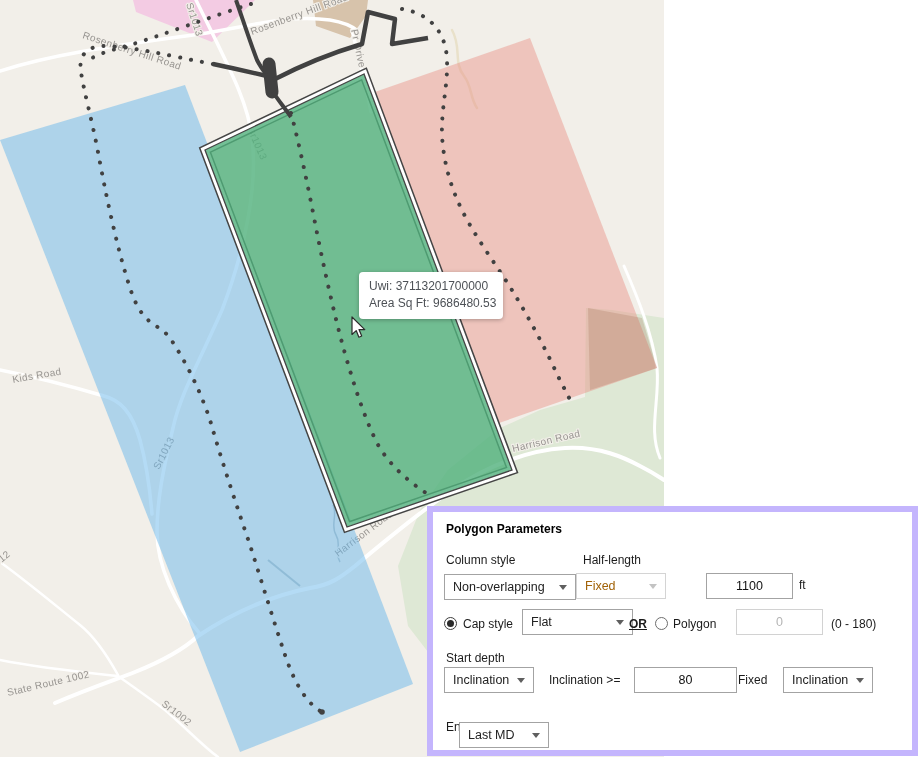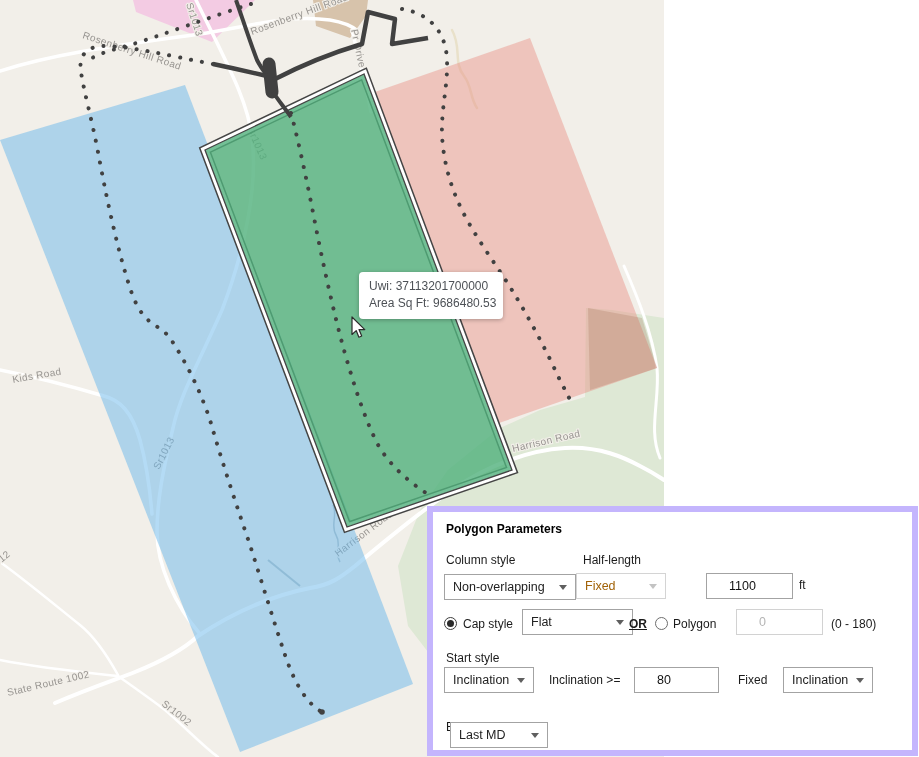--- a/index.html
+++ b/index.html
@@ -20,21 +20,21 @@
   .panel .title{position:absolute;left:13px;top:10px;font-weight:bold;font-size:12px;color:#000;}
   .lbl{position:absolute;white-space:nowrap;font-size:12px;color:#1b1b1b;}
   .lbl.bold{font-weight:600;text-decoration:underline;}
   .dd{position:absolute;height:26px;border:1px solid #a3a3a3;background:#fff;display:flex;
       align-items:center;padding:0 8px 0 8px;box-sizing:border-box;font-size:12.5px;color:#222;cursor:default;}
   .dd .dd-text{flex:1;overflow:hidden;white-space:nowrap;}
   .caret{width:0;height:0;border-left:4px solid transparent;border-right:4px solid transparent;
          border-top:5px solid #5f5f5f;margin-left:6px;}
   .dd.disabled{border-color:#d4d4d4;color:#a16207;justify-content:space-between;}
   .dd.disabled .caret{border-top-color:#c3c3c3;}
-  .tb{position:absolute;height:26px;border:1px solid #a3a3a3;background:#fff;text-align:left;
+  .tb{position:absolute;height:26px;border:1px solid #a3a3a3;background:#fff;text-align:center;
       padding:0 22px;box-sizing:border-box;font-size:12.5px;color:#111;font-family:"Liberation Sans",sans-serif;}
   .tb.disabled{border-color:#d2d2d2;color:#b5b5b5;}
   .radio{position:absolute;width:13px;height:13px;border:1px solid #3d3d3d;border-radius:50%;
          background:#fff;box-sizing:border-box;}
   .radio.sel::after{content:"";position:absolute;left:2px;top:2px;width:7px;height:7px;
          border-radius:50%;background:#2b2b2b;}
   .radio.unsel{border-color:#6e6e6e;}
 </style>
 </head>
 <body>
@@ -135,33 +135,33 @@
     <div class="dd" style="left:89px;top:97px;width:111px">
       <span class="dd-text">Flat</span>
       <span class="caret"></span>
     </div>
     <span class="lbl bold" style="left:196px;top:105px">OR</span>
     <span class="radio unsel" style="left:222px;top:105px"></span>
     <span class="lbl" style="left:240px;top:105px">Polygon</span>
     <input class="tb disabled" style="left: 303px; top: 97px; width: 87px;" value="0">
     <span class="lbl" style="left:398px;top:105px">(0 - 180)</span>
 
-    <span class="lbl" style="left:13px;top:139px">Start style</span>
+    <span class="lbl" style="left:13px;top:139px">Start depth</span>
     <div class="dd" style="left:11px;top:155px;width:90px">
       <span class="dd-text">Inclination</span>
       <span class="caret"></span>
     </div>
     <span class="lbl" style="left:116px;top:161px">Inclination &gt;=</span>
-    <input class="tb" style="left: 201px; top: 155px; width: 85px;" value="80">
+    <input class="tb" style="left: 201px; top: 155px; width: 103px;" value="80">
     <span class="lbl" style="left:305px;top:161px">Fixed</span>
     <div class="dd" style="left:350px;top:155px;width:90px">
       <span class="dd-text">Inclination</span>
       <span class="caret"></span>
     </div>
 
     <span class="lbl" style="left:13px;top:208px">End depth</span>
-    <div class="dd" style="left:17px;top:210px;width:98px">
+    <div class="dd" style="left:26px;top:210px;width:90px">
       <span class="dd-text">Last MD</span>
       <span class="caret"></span>
     </div>
   </div>
 
 </div>
 
 </body></html>

